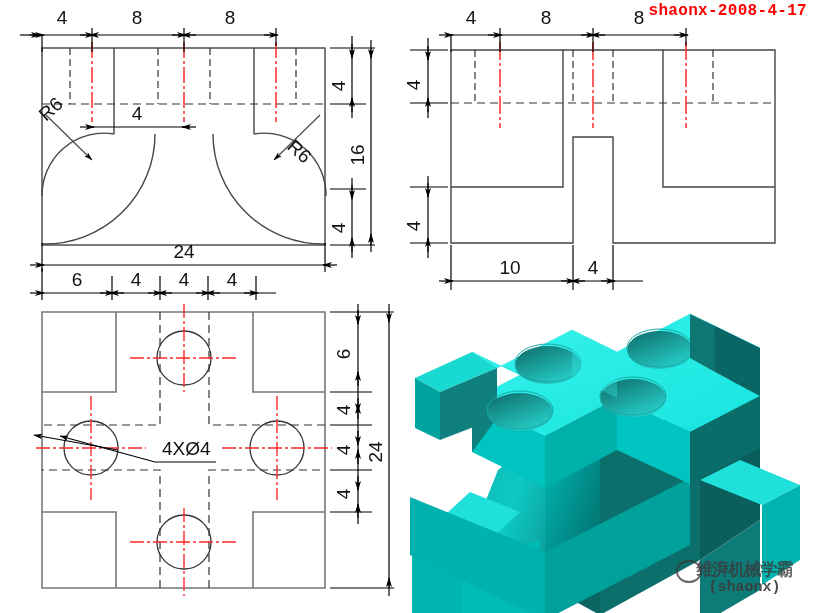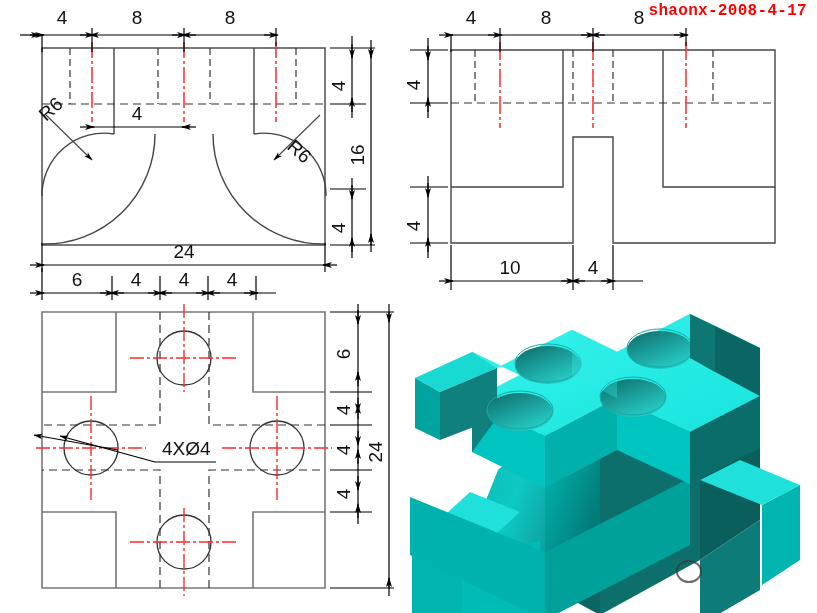--- a/index.html
+++ b/index.html
@@ -375,13 +375,15 @@
     <path d="M572 330 L617 352 L617 398 L572 376 Z" fill="#31ece6" opacity="0.35"></path>
   </g>
 </svg>
 
 </div>
 
 <div class="stamp">shaonx-2008-4-17</div>
 
 <div class="wm">
   <div class="wm-logo"></div>
+  <div class="wm-cn">维湃机械学霸</div>
+  <div class="wm-en">(shaonx)</div>
 </div>
 
 </body></html>

